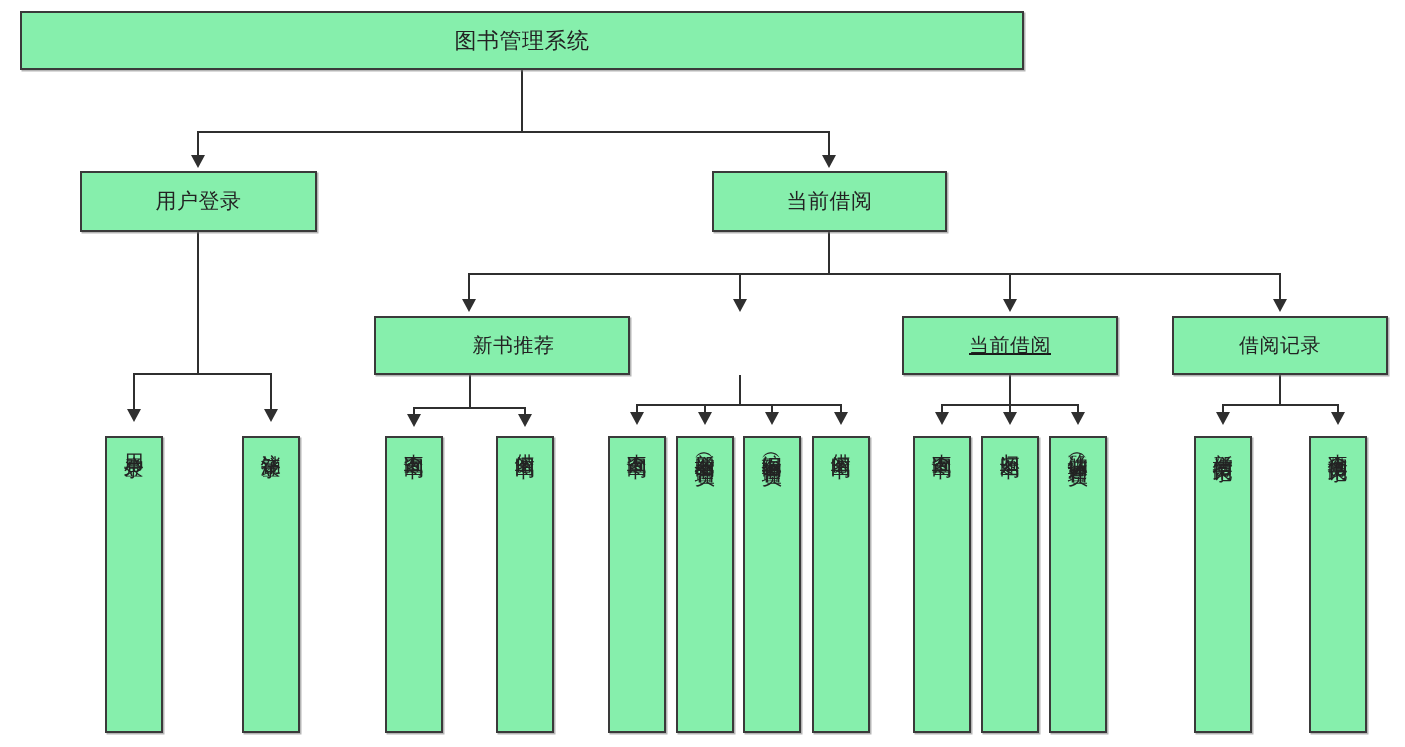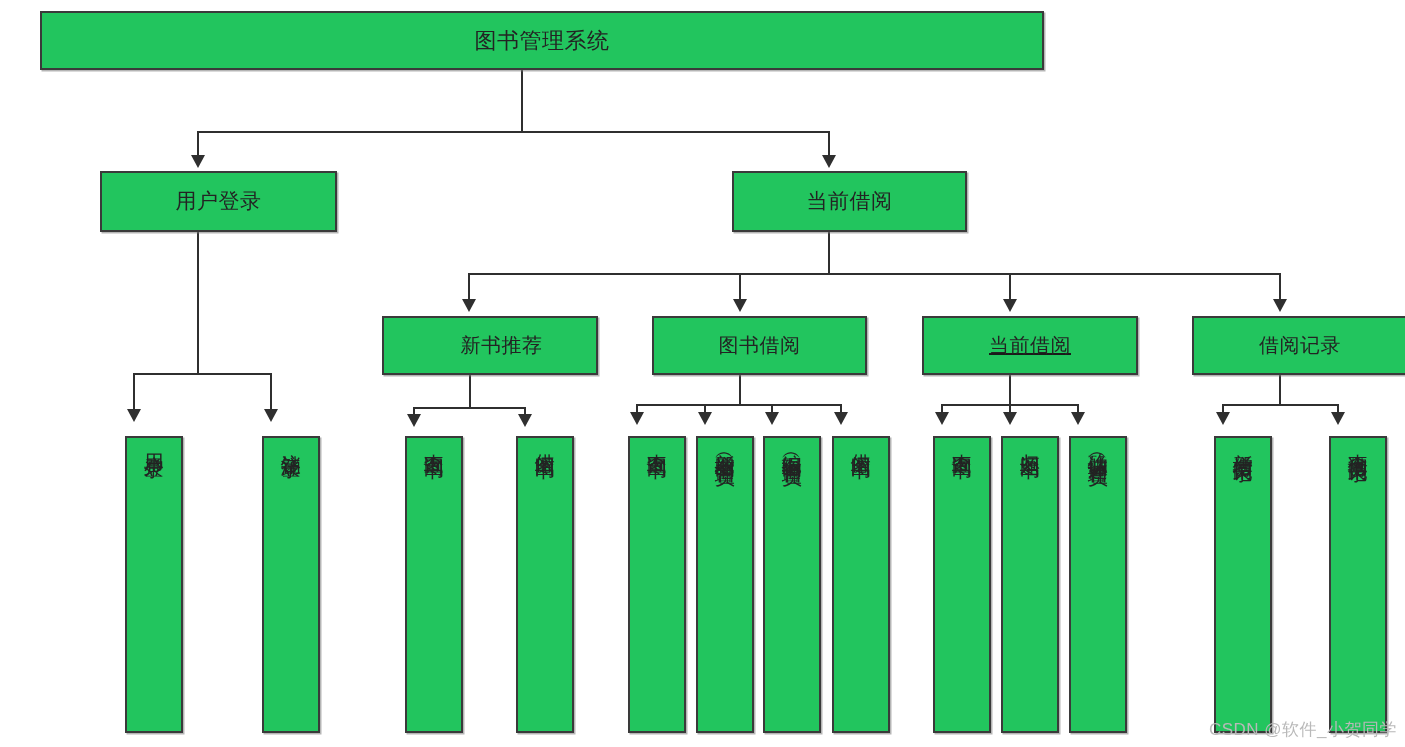--- a/index.html
+++ b/index.html
@@ -1,23 +1,23 @@
 <!DOCTYPE html>
 <html><head>
 <meta charset="utf-8">
 <style>
   html,body{margin:0;padding:0;background:#ffffff;}
   body{width:1405px;height:747px;overflow:hidden;
        font-family:"Liberation Sans","DejaVu Sans",sans-serif;color:#1a1a1a;}
   #stage{position:relative;width:1405px;height:747px;background:#fff;}
 
   
-  .node{position:absolute;box-sizing:border-box;background:#22c55e;
+  .node{position:absolute;box-sizing:border-box;background:#86efac;
         border:2px solid #3a3a3a;display:flex;align-items:center;justify-content:center;
-        box-shadow:1.5px 1.5px 0 rgba(120,120,120,.55);margin-left:20px;}
+        box-shadow:1.5px 1.5px 0 rgba(120,120,120,.55);}
   .node .lbl{font-size:21px;line-height:1.15;letter-spacing:.5px;color:#232323;
              white-space:nowrap;}
 
   .node.root .lbl{font-size:22px;}
   .node.lvl1 .lbl{font-size:21px;}
   .node.lvl2 .lbl{font-size:20px;}
 
   
   .node.leaf{align-items:flex-start;justify-content:center;padding-top:0;}
   .node.leaf .lbl{
@@ -106,25 +106,22 @@
     <span class="lbl">图书管理系统</span>
   </div>
 
   <div class="node lvl1" style="left:80px;top:171px;width:237px;height:61px;">
     <span class="lbl">用户登录</span>
   </div>
   <div class="node lvl1" style="left:712px;top:171px;width:235px;height:61px;">
     <span class="lbl">当前借阅</span>
   </div>
 
-  <div class="node lvl2" style="left:362px;top:316px;width:216px;height:59px;padding-left:23px;">
+  <div class="node lvl2" style="left:374px;top:316px;width:256px;height:59px;padding-left:23px;">
     <span class="lbl">新书推荐</span>
-  </div>
-  <div class="node lvl2" style="left:632px;top:316px;width:215px;height:59px;">
-    <span class="lbl">图书借阅</span>
   </div>
   <div class="node lvl2" style="left:902px;top:316px;width:216px;height:59px;text-decoration:underline;">
     <span class="lbl">当前借阅</span>
   </div>
   <div class="node lvl2" style="left:1172px;top:316px;width:216px;height:59px;">
     <span class="lbl">借阅记录</span>
   </div>
 
   <div class="node leaf" style="left:105px;top:436px;width:58px;height:297px;">
     <span class="lbl">用户登录</span>
@@ -163,14 +160,13 @@
     <span class="lbl">确认归还（管理员）</span>
   </div>
 
   <div class="node leaf" style="left:1194px;top:436px;width:58px;height:297px;">
     <span class="lbl">新增借阅记录</span>
   </div>
   <div class="node leaf" style="left:1309px;top:436px;width:58px;height:297px;">
     <span class="lbl">查询借阅记录</span>
   </div>
 
-  <div id="watermark">CSDN @软件_小贺同学</div>
 </div>
 
 </body></html>

